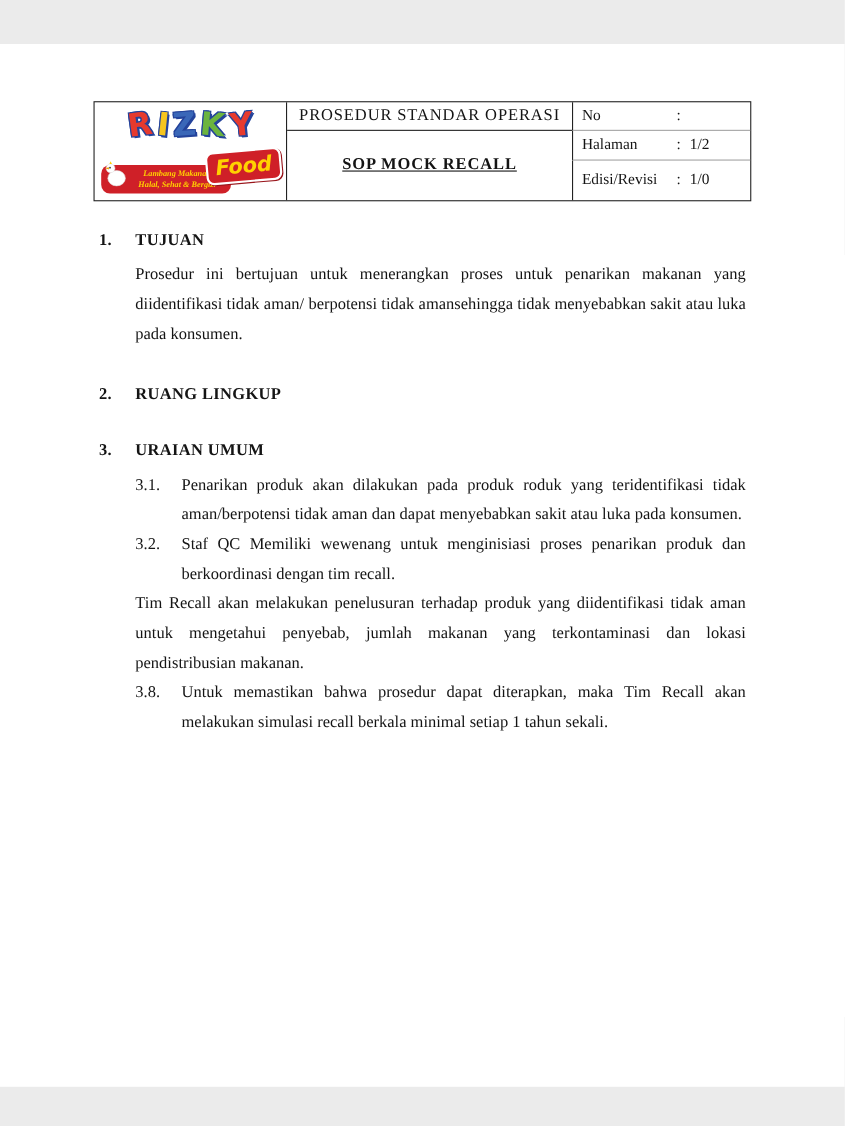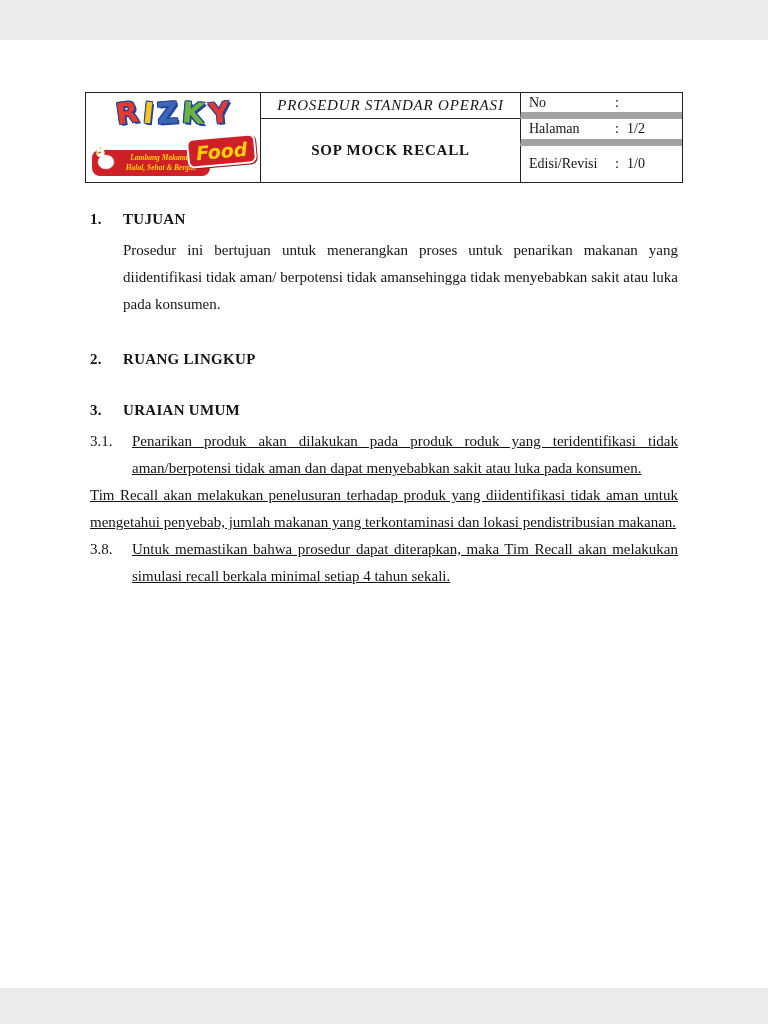--- a/index.html
+++ b/index.html
@@ -39,41 +39,41 @@
   }
   .title-cell {
     grid-column: 2;
     grid-row: 1;
     border-bottom: 1px solid #222;
     display: flex;
     align-items: center;
     justify-content: center;
     font-size: 15px;
     letter-spacing: 0.8px;
-    font-style: italic;
   }
   .subtitle-cell {
     grid-column: 2;
     grid-row: 2 / 4;
     display: flex;
     align-items: center;
     justify-content: center;
     font-weight: bold;
     font-size: 15px;
     letter-spacing: 0.8px;
+    text-decoration: underline;
   }
   .meta-cell {
     grid-column: 3;
     border-left: 1px solid #222;
     display: flex;
     align-items: center;
     padding: 0 8px;
     font-size: 14px;
   }
-  .meta-cell.mc1, .meta-cell.mc2 { border-bottom: 7px solid #a3a3a3; }
+  .meta-cell.mc1, .meta-cell.mc2 { border-bottom: 1px solid #a3a3a3; }
   .meta-label { width: 86px; }
   .meta-sep   { width: 12px; }
   .meta-value { }
 
   
   .rizky {
     text-align: center;
     margin-top: 5px;
     white-space: nowrap;
   }
@@ -143,24 +143,24 @@
     line-height: 20px;
     margin-bottom: 8px;
     letter-spacing: 0.3px;
   }
   .sec-num { flex: 0 0 33px; }
   .section-body {
     margin: 0 0 0 33px;
     text-align: justify;
     line-height: 27px;
   }
-  .ulist { }
+  .ulist { margin-left: 33px; }
   .ulist-item { display: flex; line-height: 27px; }
   .item-num { flex: 0 0 42px; }
-  .item-text { flex: 1; text-align: justify; text-decoration: underline; }
+  .item-text { flex: 1; text-align: justify; }
 </style>
 </head>
 <body>
 
 <div class="page">
 
   <div class="header-table">
 
     <div class="logo-cell">
       <div class="rizky">
@@ -228,24 +228,28 @@
       <div class="section-heading">
         <span class="sec-num">3.</span>
         <span class="sec-title">URAIAN UMUM</span>
       </div>
       <div class="ulist">
         <div class="ulist-item">
           <span class="item-num">3.1.</span>
           <span class="item-text">Penarikan produk akan dilakukan pada produk roduk yang teridentifikasi tidak aman/berpotensi tidak aman dan dapat menyebabkan sakit atau luka pada konsumen.</span>
         </div>
         <div class="ulist-item">
+          <span class="item-num">3.2.</span>
+          <span class="item-text">Staf QC Memiliki wewenang untuk menginisiasi proses penarikan produk dan berkoordinasi dengan tim recall.</span>
+        </div>
+        <div class="ulist-item">
           <span class="item-text">Tim Recall akan melakukan penelusuran terhadap produk yang diidentifikasi tidak aman untuk mengetahui penyebab, jumlah makanan yang terkontaminasi dan lokasi pendistribusian makanan.</span>
         </div>
         <div class="ulist-item">
           <span class="item-num">3.8.</span>
-          <span class="item-text">Untuk memastikan bahwa prosedur dapat diterapkan, maka Tim Recall akan melakukan simulasi recall berkala minimal setiap 4 tahun sekali.</span>
+          <span class="item-text">Untuk memastikan bahwa prosedur dapat diterapkan, maka Tim Recall akan melakukan simulasi recall berkala minimal setiap 1 tahun sekali.</span>
         </div>
       </div>
     </div>
 
   </div>
 
 </div>
 
 </body></html>

